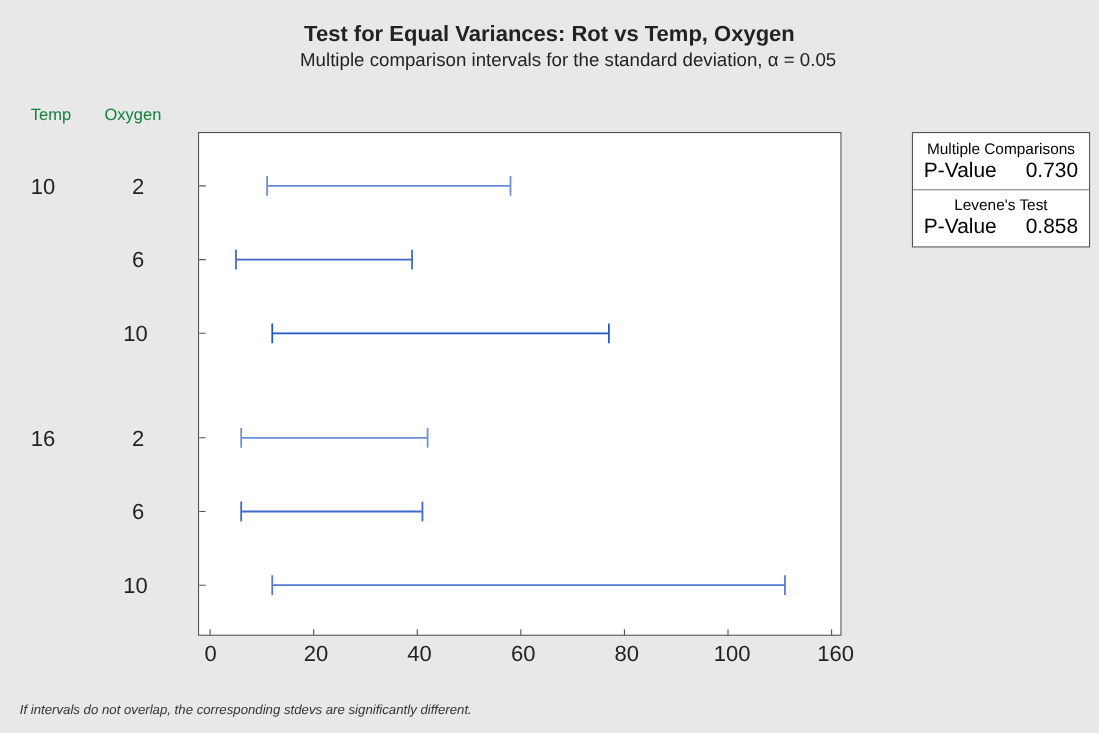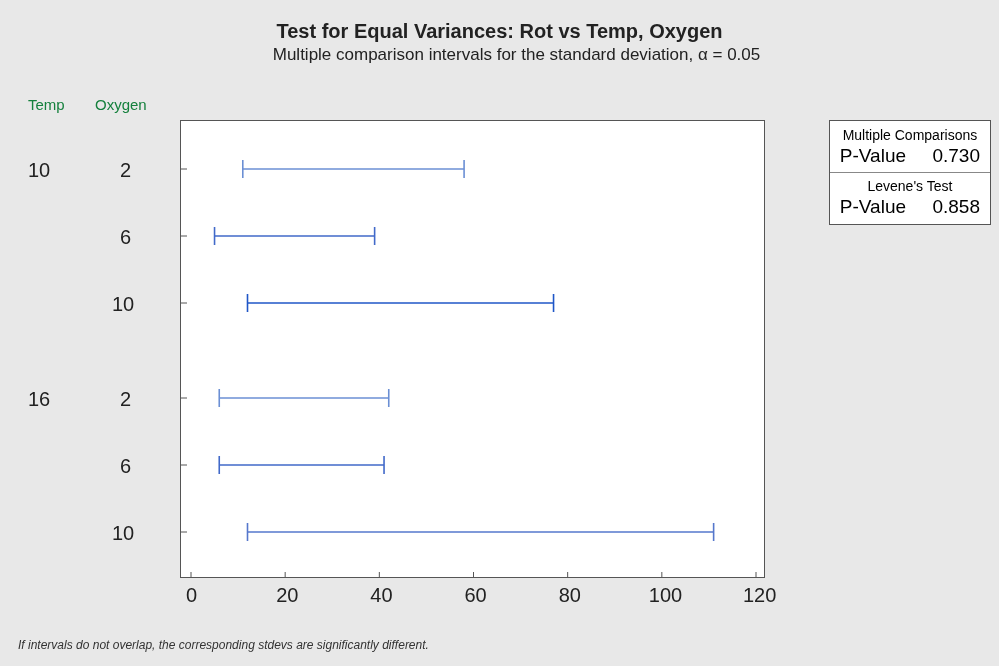--- a/index.html
+++ b/index.html
@@ -131,21 +131,21 @@
 <div class="tick-label" style="left:120px; top:455px;">6</div>
 <div class="tick-label" style="left:112px; top:522px;">10</div>
 
 <div id="xticks">
     <div class="tick-label" style="left: 186px; top: 584px;">0</div>
     <div class="tick-label" style="left: 276.167px; top: 584px;">20</div>
     <div class="tick-label" style="left: 370.333px; top: 584px;">40</div>
     <div class="tick-label" style="left: 464.5px; top: 584px;">60</div>
     <div class="tick-label" style="left: 558.667px; top: 584px;">80</div>
     <div class="tick-label" style="left: 648.833px; top: 584px;">100</div>
-    <div class="tick-label" style="left: 743px; top: 584px;">120</div>
+    <div class="tick-label" style="left: 743px; top: 584px;">160</div>
   </div>
 
 <div class="legend-box" style="right:8px; top:120px;">
   <div class="hdr">Multiple Comparisons</div>
   <div class="row">
     <span>P-Value</span>&nbsp;&nbsp;&nbsp;&nbsp;
     <span>0.730</span>
   </div>
   <hr>
   <div class="hdr">Levene's Test</div>

